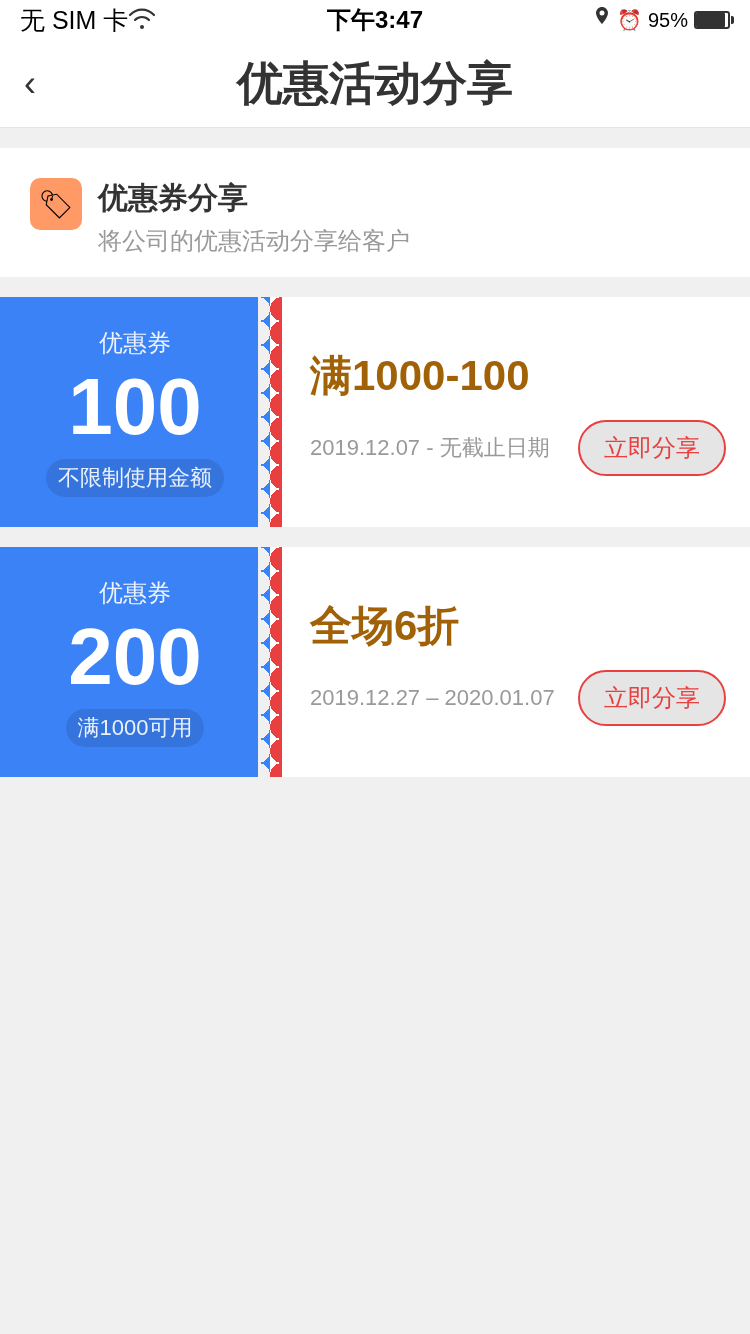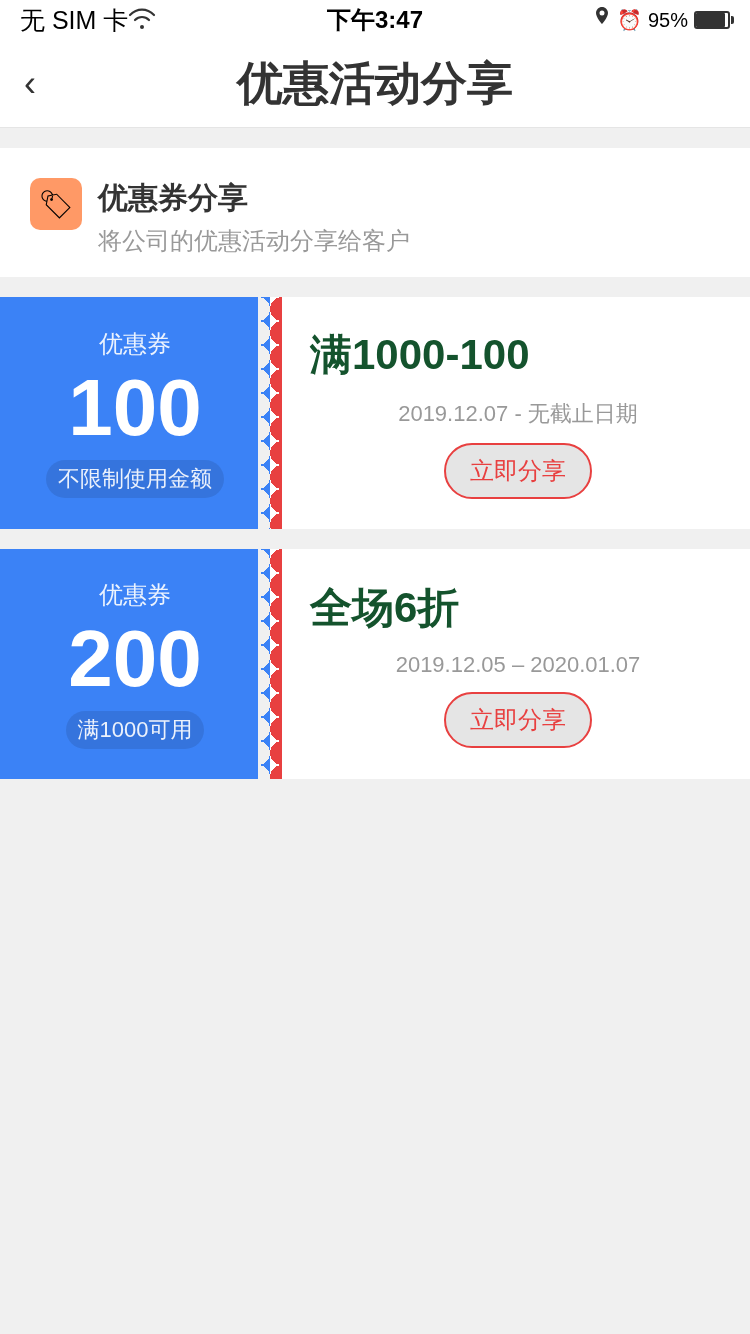--- a/index.html
+++ b/index.html
@@ -212,28 +212,27 @@
       flex: 1;
       padding: 30px 24px 30px 40px;
       display: flex;
       flex-direction: column;
       justify-content: center;
       gap: 16px;
     }
     .coupon-name {
       font-size: 42px;
       font-weight: 700;
-      color: #14532d;
+      color: #a16207;
     }
     .coupon-meta {
       display: flex;
       align-items: center;
       justify-content: space-between;
-      gap: 14px;
-      flex-direction: column;
+      gap: 22px;
     }
     .coupon-date {
       font-size: 22px;
       color: #999;
       flex: 1;
     }
     .share-btn {
       border: 2px solid #e84040;
       border-radius: 36px;
       padding: 10px 24px;
@@ -314,21 +313,21 @@
 
   <div class="coupon-card">
     <div class="coupon-left">
       <div class="coupon-type">优惠券</div>
       <div class="coupon-amount">200</div>
       <div class="coupon-condition">满1000可用</div>
     </div>
     <div class="coupon-right">
       <div class="coupon-name">全场6折</div>
       <div class="coupon-meta">
-        <span class="coupon-date">2019.12.05 – 2020.01.07</span>
+        <span class="coupon-date">2019.12.27 – 2020.01.07</span>
         <button class="share-btn">立即分享</button>
       </div>
     </div>
   </div>
 
 </div>
 
 <div class="bottom-area"></div>
 
 </body></html>

